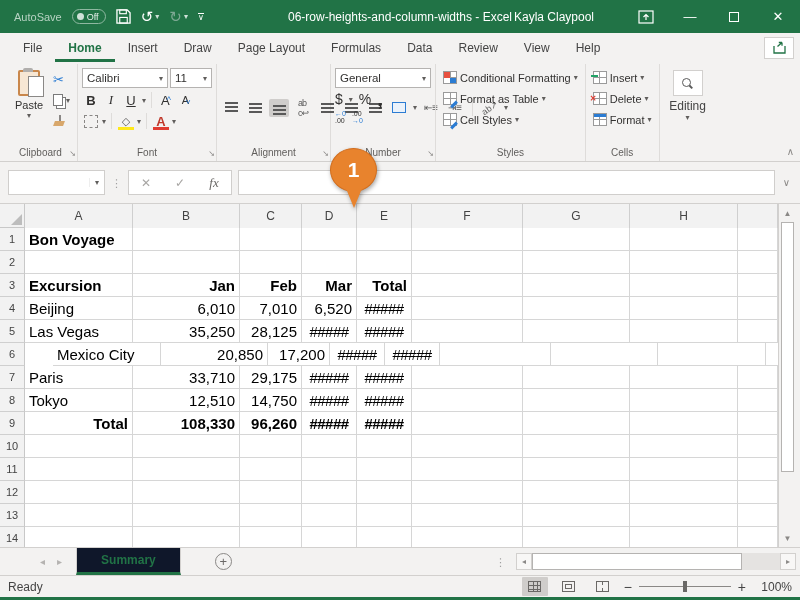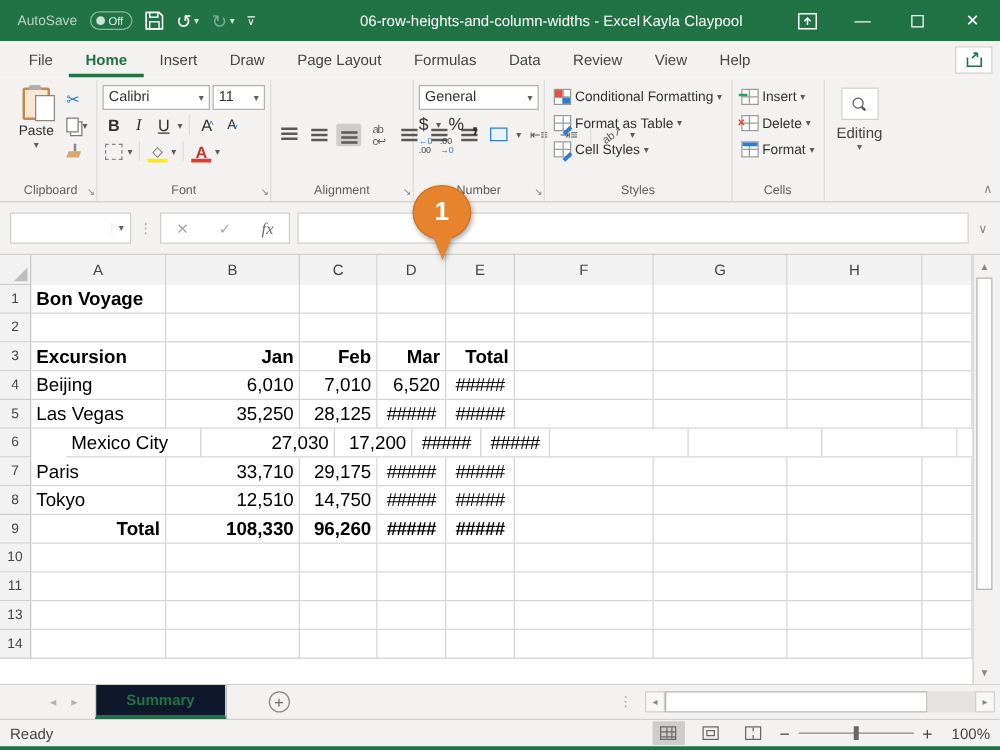--- a/index.html
+++ b/index.html
@@ -545,21 +545,21 @@
           <div class="cell a-center" style="width: 55px;">#####</div>
           <div class="cell a-center" style="width: 55px;">#####</div>
           <div class="cell" style="width: 111px;"></div>
           <div class="cell" style="width: 107px;"></div>
           <div class="cell" style="width: 108px;"></div>
           <div class="cell" style="width: 40px;"></div>
         </div>
         <div class="grow">
           <div class="rowh">6</div>
           <div class="cell a-left" style="width: 108px; margin-left: 28px;">Mexico City</div>
-          <div class="cell a-right" style="width: 107px;">27,030</div>
+          <div class="cell a-right" style="width: 107px;">20,850</div>
           <div class="cell a-right" style="width: 62px;">17,200</div>
           <div class="cell a-center" style="width: 55px;">#####</div>
           <div class="cell a-center" style="width: 55px;">#####</div>
           <div class="cell" style="width: 111px;"></div>
           <div class="cell" style="width: 107px;"></div>
           <div class="cell" style="width: 108px;"></div>
           <div class="cell" style="width: 40px;"></div>
         </div>
         <div class="grow">
           <div class="rowh">7</div>
@@ -604,20 +604,32 @@
           <div class="cell" style="width: 62px;"></div>
           <div class="cell" style="width: 55px;"></div>
           <div class="cell" style="width: 55px;"></div>
           <div class="cell" style="width: 111px;"></div>
           <div class="cell" style="width: 107px;"></div>
           <div class="cell" style="width: 108px;"></div>
           <div class="cell" style="width: 40px;"></div>
         </div>
         <div class="grow">
           <div class="rowh">11</div>
+          <div class="cell" style="width: 108px;"></div>
+          <div class="cell" style="width: 107px;"></div>
+          <div class="cell" style="width: 62px;"></div>
+          <div class="cell" style="width: 55px;"></div>
+          <div class="cell" style="width: 55px;"></div>
+          <div class="cell" style="width: 111px;"></div>
+          <div class="cell" style="width: 107px;"></div>
+          <div class="cell" style="width: 108px;"></div>
+          <div class="cell" style="width: 40px;"></div>
+        </div>
+        <div class="grow">
+          <div class="rowh">12</div>
           <div class="cell" style="width: 108px;"></div>
           <div class="cell" style="width: 107px;"></div>
           <div class="cell" style="width: 62px;"></div>
           <div class="cell" style="width: 55px;"></div>
           <div class="cell" style="width: 55px;"></div>
           <div class="cell" style="width: 111px;"></div>
           <div class="cell" style="width: 107px;"></div>
           <div class="cell" style="width: 108px;"></div>
           <div class="cell" style="width: 40px;"></div>
         </div>

